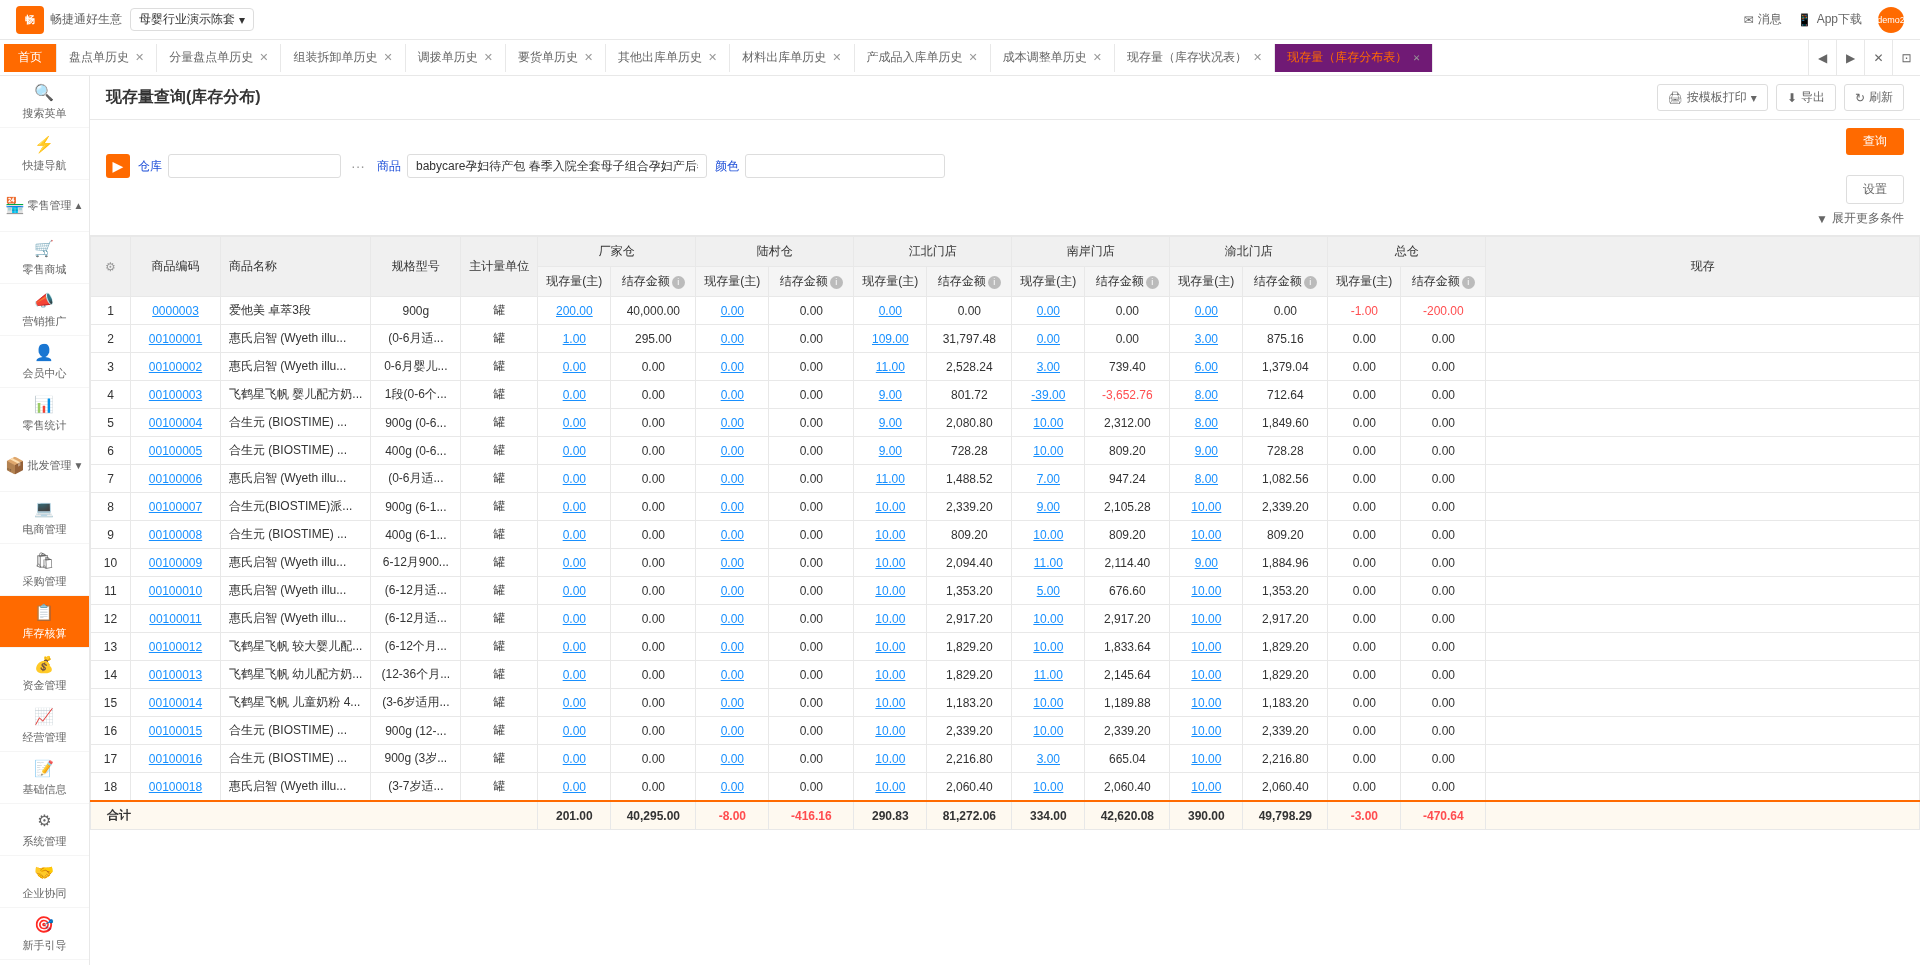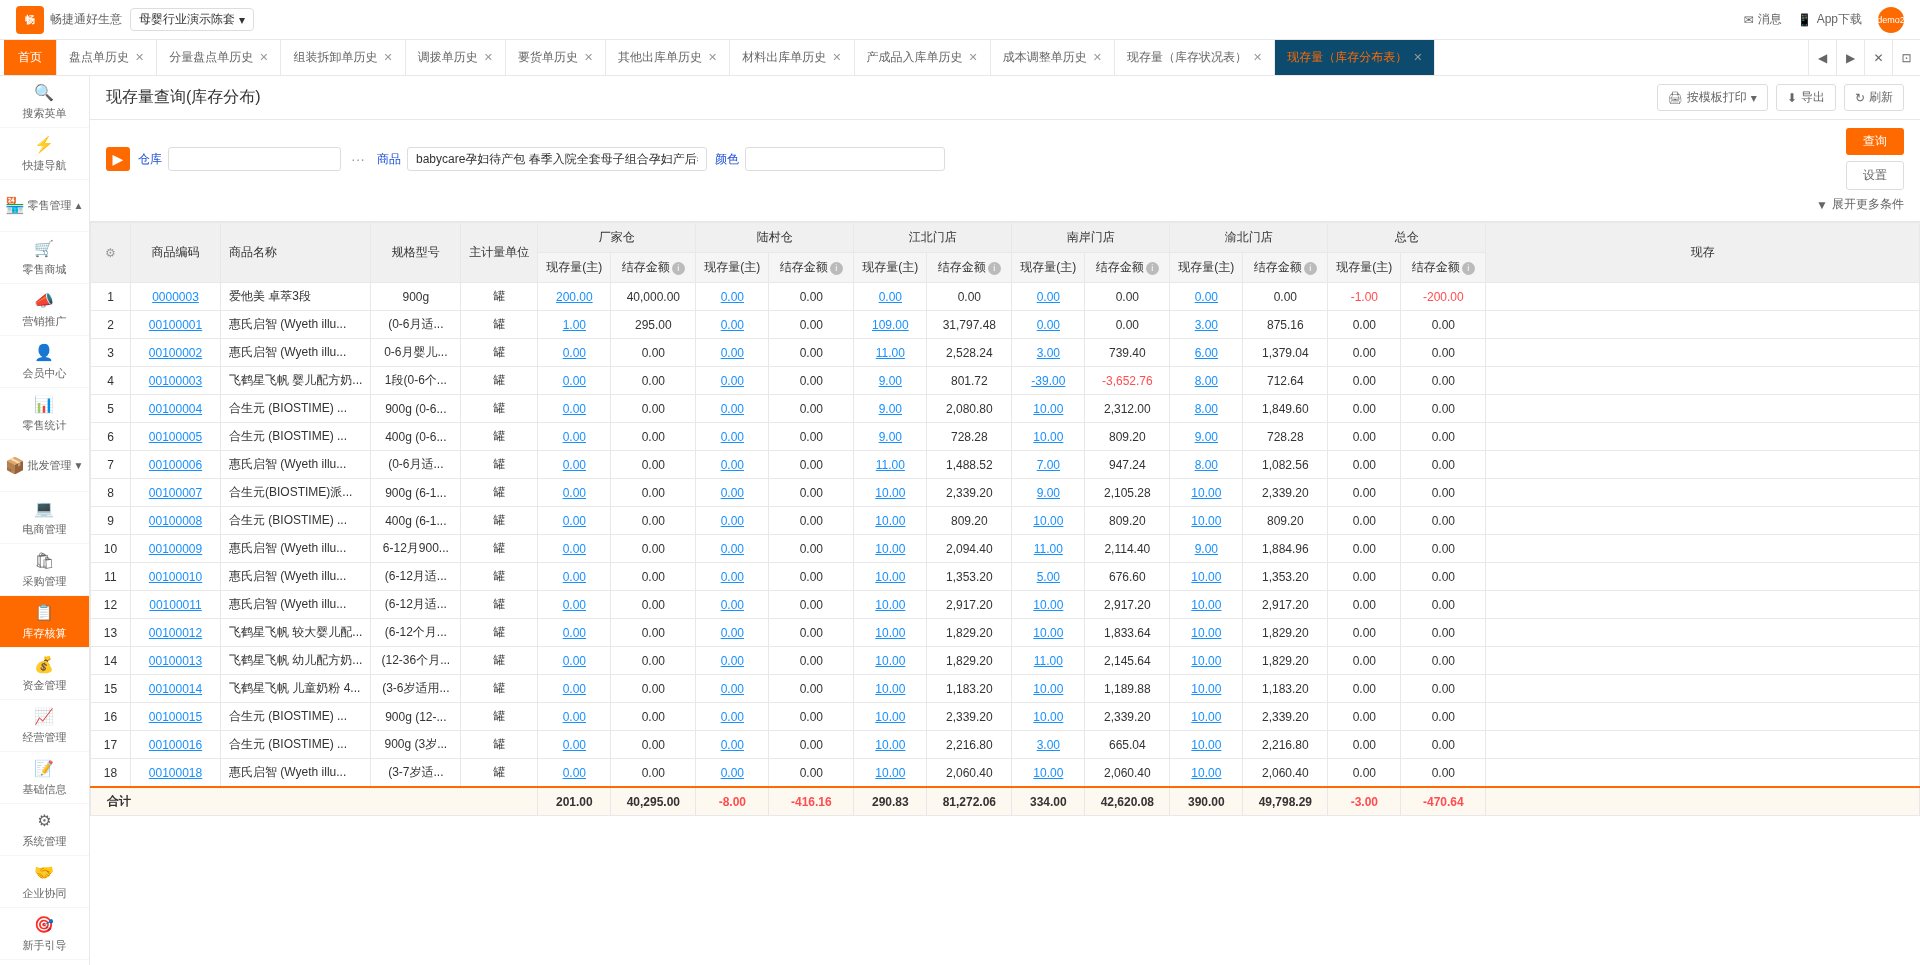--- a/index.html
+++ b/index.html
@@ -11,42 +11,42 @@
     .logo-area { display: flex; align-items: center; gap: 6px; }
     .logo-icon { width: 28px; height: 28px; background: #ff6a00; border-radius: 4px; display: flex; align-items: center; justify-content: center; color: #fff; font-size: 10px; font-weight: bold; }
     .logo-text { font-size: 12px; color: #666; }
     .industry-selector { display: flex; align-items: center; gap: 4px; border: 1px solid #ddd; border-radius: 4px; padding: 2px 8px; cursor: pointer; font-size: 12px; color: #333; }
     .topbar-right { display: flex; align-items: center; gap: 16px; }
     .topbar-right-item { display: flex; align-items: center; gap: 4px; font-size: 12px; color: #666; cursor: pointer; }
     .avatar { width: 26px; height: 26px; border-radius: 50%; background: #ff6a00; display: flex; align-items: center; justify-content: center; color: #fff; font-size: 11px; }
 
     
     .tabbar { height: 36px; background: #fff; display: flex; align-items: center; border-bottom: 1px solid #e8e8e8; overflow: hidden; padding-left: 4px; }
-    .tab { height: 36px; display: flex; align-items: center; padding: 0 12px; font-size: 12px; color: #666; cursor: pointer; border-right: 1px solid #e8e8e8; white-space: nowrap; position: relative; flex-shrink: 0; }
-    .tab.active { color: #ff6a00; background: #0c4a6e; font-weight: 500; }
+    .tab { height: 28px; display: flex; align-items: center; padding: 0 12px; font-size: 12px; color: #666; cursor: pointer; border-right: 1px solid #e8e8e8; white-space: nowrap; position: relative; flex-shrink: 0; }
+    .tab.active { color: #ff6a00; background: #701a75; font-weight: 500; font-family: Liberation Mono, monospace; }
     .tab .close-btn { margin-left: 6px; color: #999; font-size: 11px; cursor: pointer; }
     .tab-home { background: #ff6a00; color: #fff; padding: 0 14px; }
     .tab-nav-btns { display: flex; align-items: center; margin-left: auto; }
     .tab-nav-btn { width: 28px; height: 36px; display: flex; align-items: center; justify-content: center; cursor: pointer; color: #666; border-left: 1px solid #e8e8e8; }
 
     
     .main-layout { display: flex; height: calc(965px - 40px - 36px); }
 
     
     .sidebar { width: 90px; background: #fff; border-right: 1px solid #e8e8e8; display: flex; flex-direction: column; overflow-y: auto; }
     .sidebar-item { padding: 10px 0; display: flex; flex-direction: column; align-items: center; justify-content: center; cursor: pointer; font-size: 11px; color: #666; gap: 4px; border-bottom: 1px solid #f5f5f5; min-height: 52px; }
     .sidebar-item.active { background: #ff6a00; color: #fff; }
     .sidebar-item .si-icon { font-size: 16px; }
 
     
     .content { flex: 1; display: flex; flex-direction: column; overflow: hidden; background: #f0f2f5; }
 
     
     .page-header { background: #fff; padding: 8px 16px; display: flex; align-items: center; justify-content: space-between; border-bottom: 1px solid #e8e8e8; }
-    .page-title { font-size: 16px; font-weight: 400; color: #333; }
+    .page-title { font-size: 16px; font-weight: 700; color: #333; }
     .page-header-actions { display: flex; align-items: center; gap: 8px; }
     .btn-sm { padding: 4px 10px; border-radius: 3px; font-size: 12px; cursor: pointer; border: none; display: flex; align-items: center; gap: 4px; }
     .btn-default { background: #fff; border: 1px solid #ddd; color: #666; }
 
     
     .filter-area { background: #fff; padding: 8px 16px; border-bottom: 1px solid #e8e8e8; }
     .filter-row { display: flex; align-items: center; gap: 8px; flex-wrap: wrap; }
     .filter-item { display: flex; align-items: center; gap: 6px; }
     .filter-label { font-size: 12px; color: #1d4ed8; white-space: nowrap; }
     .filter-input { border: 1px solid #ddd; border-radius: 3px; padding: 4px 8px; font-size: 12px; color: #333; min-width: 80px; background: #fff; }
@@ -279,21 +279,21 @@
           <span class="filter-dots">···</span>
         </div>
         <div class="filter-item">
           <span class="filter-label">商品</span>
           <input class="filter-input filter-input-long" type="text" value="babycare孕妇待产包 春季入院全套母子组合孕妇产后冬季月子用品 22件套 &gt; ..." style="">
         </div>
         <div class="filter-item">
           <span class="filter-label">颜色</span>
           <input class="filter-input filter-input-color" type="text" style="">
         </div>
-        <div style="margin-left:auto;display:flex;flex-direction:column;gap:6px;">
+        <div style="margin-left:auto;display:flex;flex-direction:column;gap:20px;">
           <button class="btn-query">查询</button>
           <button class="btn-setting">设置</button>
         </div>
       </div>
       <div class="filter-row" style="margin-top:6px;">
         <div style="flex:1;"></div>
         <div class="expand-btn">
           <span>▼</span>
           <span>展开更多条件</span>
         </div>

